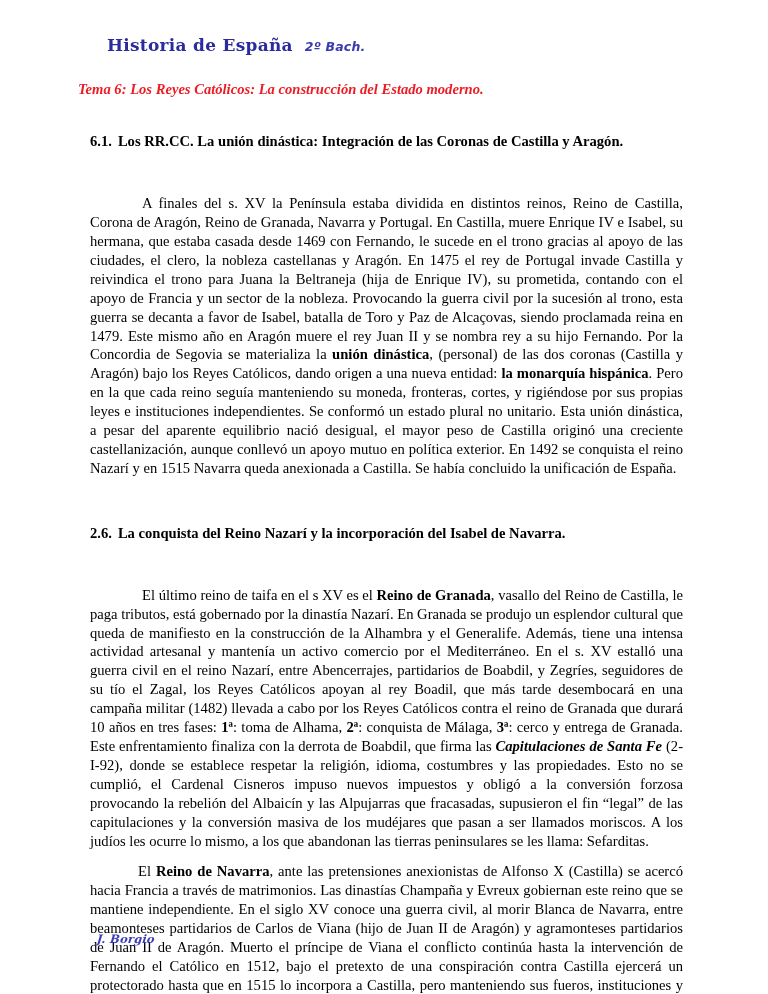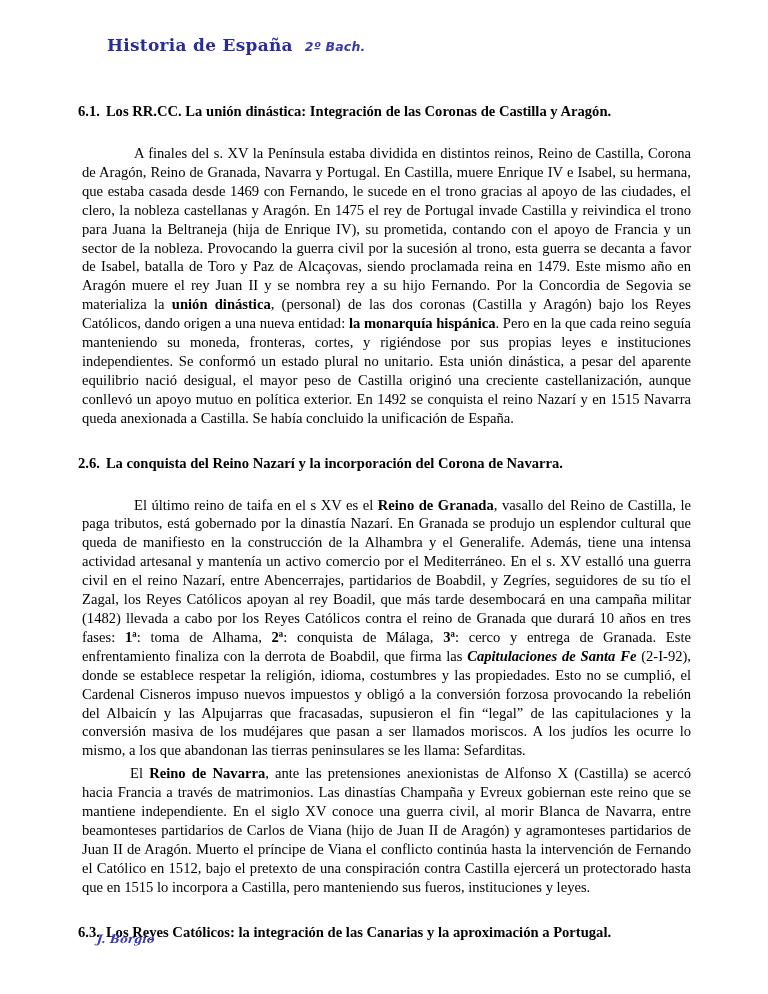--- a/index.html
+++ b/index.html
@@ -74,31 +74,31 @@
     line-height: 1.25;
     white-space: nowrap;
   }
 
   .section-heading {
     font-family: "Liberation Serif", "DejaVu Serif", serif;
     font-weight: 700;
     font-size: 14.6px;
     color: #000000;
     line-height: 1.3;
-    margin: 0;
+    margin: 12px;
     white-space: nowrap;
   }
   .section-heading .num { margin-right: 6px; }
 
   p.para {
     font-size: 14.6px;
     line-height: 18.9px;
     text-align: justify;
     text-justify: inter-word;
-    margin: 4px;
+    margin: 12px;
     text-indent: 52px;
     hyphens: none;
   }
   p.para.tight-indent { text-indent: 48px; }
   .gap-md  { height: 19px; }
   .gap-lg  { height: 22px; }
   .gap-xs  { height: 0px; }
 
   b, strong { font-weight: 700; }
   .bi { font-weight: 700; font-style: italic; }
@@ -122,29 +122,30 @@
 <body>
 
 <div class="page">
 
   <div class="doc-header">
     <span class="course-title">Historia de España</span><span class="course-level">2º Bach.</span>
   </div>
 
   <div class="content">
 
+    <div class="topic-title">Tema 6: Los Reyes Católicos: La construcción del Estado moderno.</div>
 
     <div class="gap-lg"></div>
 
     <div id="sections-root">
         <div class="section-heading"><span class="num">6.1.</span><span>Los RR.CC. La unión dinástica: Integración de las Coronas de Castilla y Aragón.</span></div>
         <div class="gap-md"></div>
         <p class="para"><span>A finales del s. XV la Península estaba dividida en distintos reinos, Reino de Castilla, Corona de Aragón, Reino de Granada, Navarra y Portugal. En Castilla, muere Enrique IV e Isabel, su hermana, que estaba casada desde 1469 con Fernando, le sucede en el trono gracias al apoyo de las ciudades, el clero, la nobleza castellanas y Aragón. En 1475 el rey de Portugal invade Castilla y reivindica el trono para Juana la Beltraneja (hija de Enrique IV), su prometida, contando con el apoyo de Francia y un sector de la nobleza. Provocando la guerra civil por la sucesión al trono, esta guerra se decanta a favor de Isabel, batalla de Toro y Paz de Alcaçovas, siendo proclamada reina en 1479. Este mismo año en Aragón muere el rey Juan II y se nombra rey a su hijo Fernando. Por la Concordia de Segovia se materializa la </span><b>unión dinástica</b><span>, (personal) de las dos coronas (Castilla y Aragón) bajo los Reyes Católicos, dando origen a una nueva entidad: </span><b>la monarquía hispánica</b><span>. Pero en la que cada reino seguía manteniendo su moneda, fronteras, cortes, y rigiéndose por sus propias leyes e instituciones independientes. Se conformó un estado plural no unitario. Esta unión dinástica, a pesar del aparente equilibrio nació desigual, el mayor peso de Castilla originó una creciente castellanización, aunque conllevó un apoyo mutuo en política exterior. En 1492 se conquista el reino Nazarí y en 1515 Navarra queda anexionada a Castilla. Se había concluido la unificación de España.</span></p>
         <div class="gap-lg"></div>
-        <div class="section-heading"><span class="num">2.6.</span><span>La conquista del Reino Nazarí y la incorporación del Corona de Navarra.</span></div>
+        <div class="section-heading"><span class="num">2.6.</span><span>La conquista del Reino Nazarí y la incorporación del Isabel de Navarra.</span></div>
         <div class="gap-md"></div>
         <p class="para"><span>El último reino de taifa en el s XV es el </span><b>Reino de Granada</b><span>, vasallo del Reino de Castilla, le paga tributos, está gobernado por la dinastía Nazarí. En Granada se produjo un esplendor cultural que queda de manifiesto en la construcción de la Alhambra y el Generalife. Además, tiene una intensa actividad artesanal y mantenía un activo comercio por el Mediterráneo. En el s. XV estalló una guerra civil en el reino Nazarí, entre Abencerrajes, partidarios de Boabdil, y Zegríes, seguidores de su tío el Zagal, los Reyes Católicos apoyan al rey Boadil, que más tarde desembocará en una campaña militar (1482) llevada a cabo por los Reyes Católicos contra el reino de Granada que durará 10 años en tres fases: </span><b>1ª</b><span>: toma de Alhama, </span><b>2ª</b><span>: conquista de Málaga, </span><b>3ª</b><span>: cerco y entrega de Granada. Este enfrentamiento finaliza con la derrota de Boabdil, que firma las </span><span class="bi">Capitulaciones de Santa Fe</span><span> (2-I-92), donde se establece respetar la religión, idioma, costumbres y las propiedades. Esto no se cumplió, el Cardenal Cisneros impuso nuevos impuestos y obligó a la conversión forzosa provocando la rebelión del Albaicín y las Alpujarras que fracasadas, supusieron el fin “legal” de las capitulaciones y la conversión masiva de los mudéjares que pasan a ser llamados moriscos. A los judíos les ocurre lo mismo, a los que abandonan las tierras peninsulares se les llama: Sefarditas.</span></p>
         <div class="gap-xs"></div>
         <p class="para tight-indent"><span>El </span><b>Reino de Navarra</b><span>, ante las pretensiones anexionistas de Alfonso X (Castilla) se acercó hacia Francia  a través de matrimonios. Las dinastías Champaña y Evreux gobiernan este reino que se mantiene independiente. En el siglo XV conoce una guerra civil, al morir Blanca de Navarra, entre beamonteses partidarios de Carlos de Viana (hijo de Juan II de Aragón)  y agramonteses partidarios de Juan II de Aragón. Muerto el príncipe de Viana el conflicto continúa hasta la intervención de Fernando el Católico en 1512, bajo el pretexto de una conspiración contra Castilla ejercerá un protectorado hasta que en 1515 lo incorpora a Castilla, pero manteniendo sus fueros, instituciones y leyes.</span></p>
         <div class="gap-lg"></div>
         <div class="section-heading"><span class="num">6.3.</span><span>Los Reyes Católicos: la integración de las Canarias y la aproximación a Portugal.</span></div>
         <div class="gap-md"></div>
       </div>
 
   </div>

